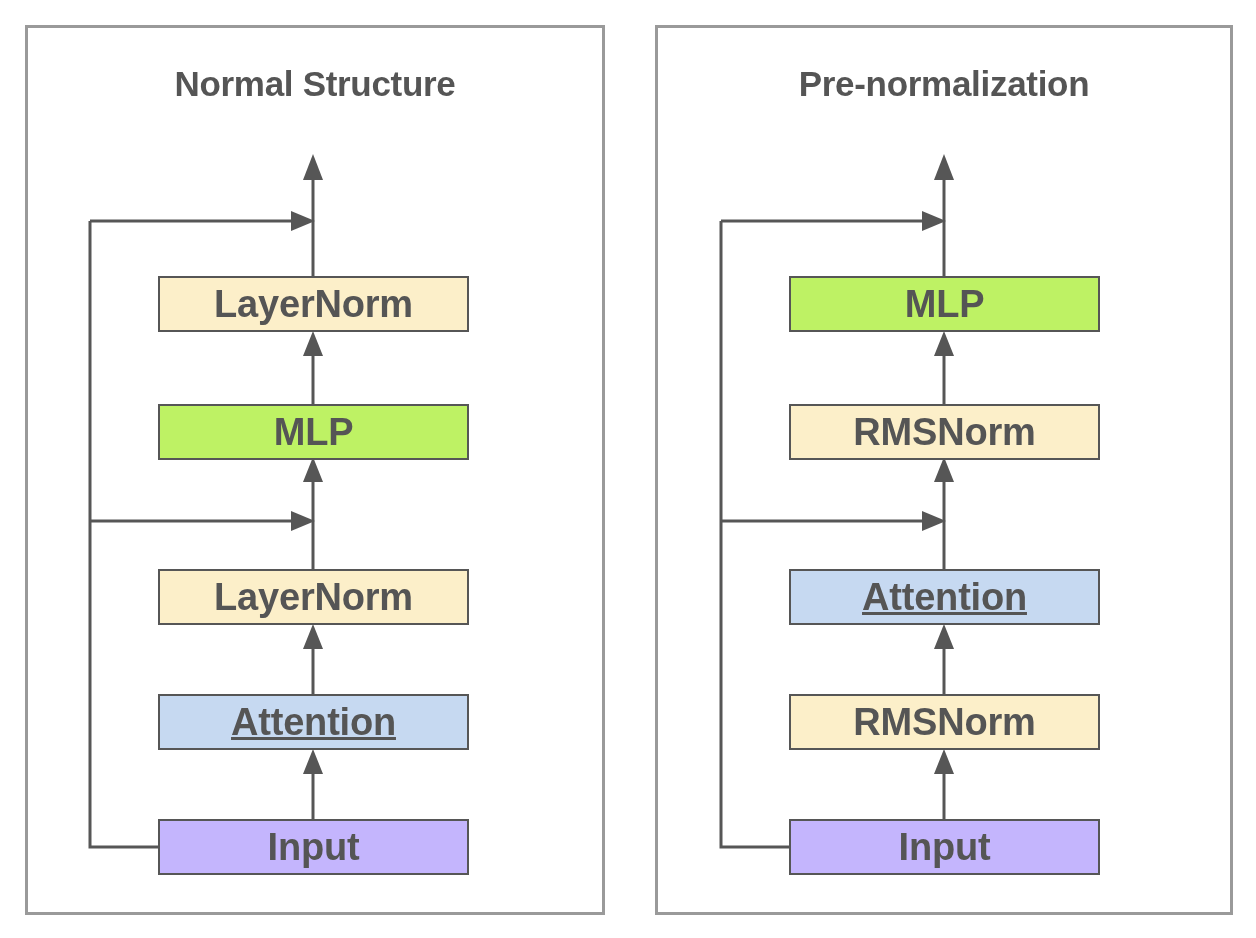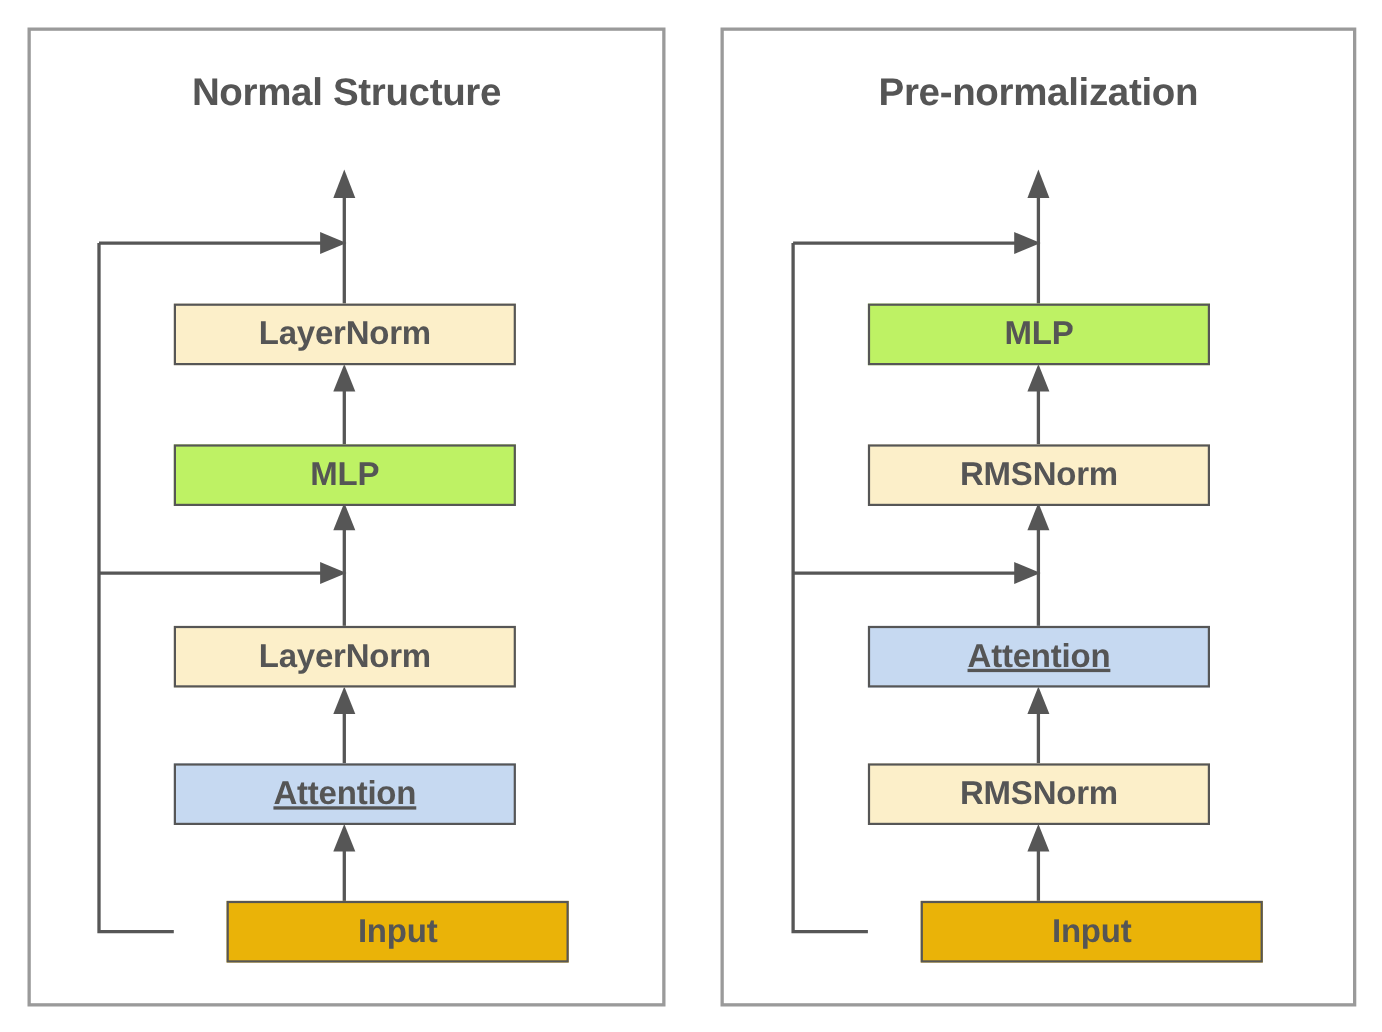--- a/index.html
+++ b/index.html
@@ -42,31 +42,31 @@
     white-space: nowrap;
   }
 
   .node {
     position: absolute;
     box-sizing: border-box;
     border: 2.5px solid #565656;
     display: flex;
     align-items: center;
     justify-content: center;
-    font-size: 30px;
+    font-size: 38px;
     font-weight: bold;
     color: #555555;
     width: 311px;
     height: 56px;
     letter-spacing: -0.2px;
   }
   .fill-yellow { background: #fcefc9; }
   .fill-green  { background: #bef264; }
   .fill-blue   { background: #c6d9f1; text-decoration: underline; }
-  .fill-pink   { background: #eab308; margin-left: 48px; }
+  .fill-pink   { background: #c4b5fd; }
 
   svg.wires {
     position: absolute;
     left: 0; top: 0;
     width: 1256px;
     height: 938px;
     pointer-events: none;
   }
   .wire {
     stroke: #565656;

